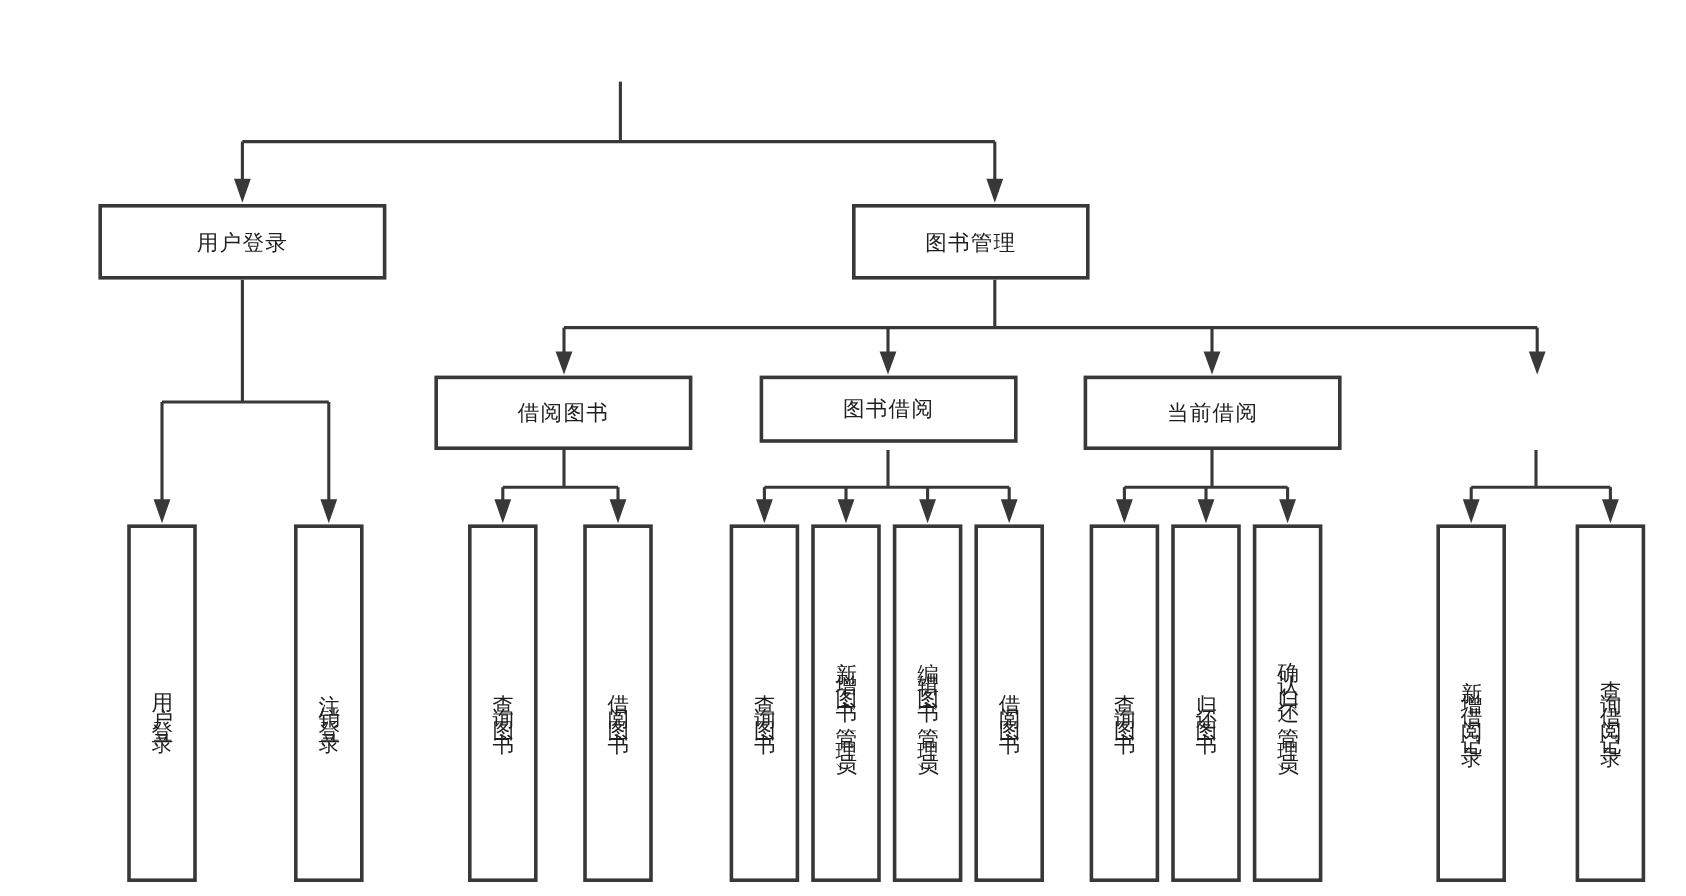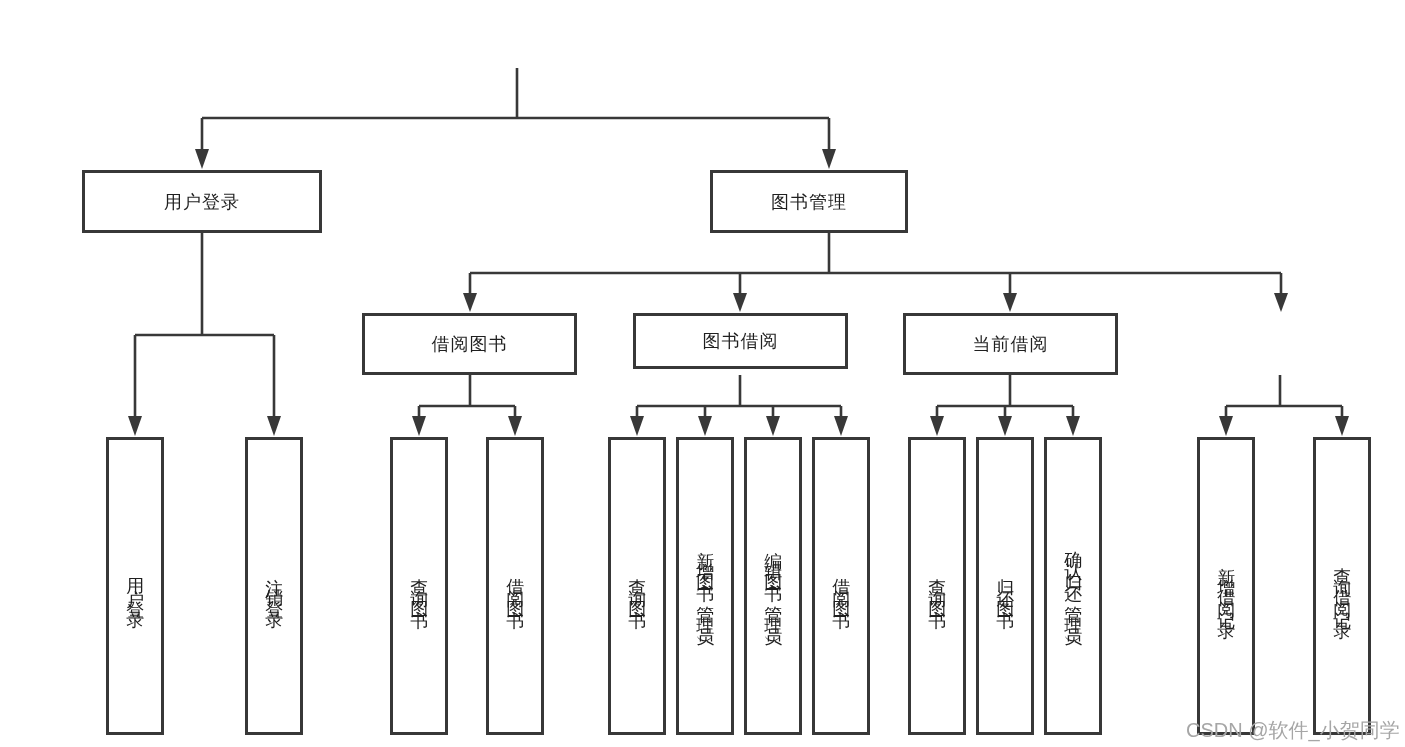--- a/index.html
+++ b/index.html
@@ -162,15 +162,14 @@
     <span>确认归还（管理员）</span>
   </div>
 
   <div class="node leaf" style="left:1197px;top:437px;width:58px;height:298px">
     <span>新增借阅记录</span>
   </div>
   <div class="node leaf" style="left:1313px;top:437px;width:58px;height:298px">
     <span>查询借阅记录</span>
   </div>
 
-  <div class="watermark" style="left:1186px;top:717px">CSDN @软件_小贺同学</div>
 
 </div>
 
 </body></html>

